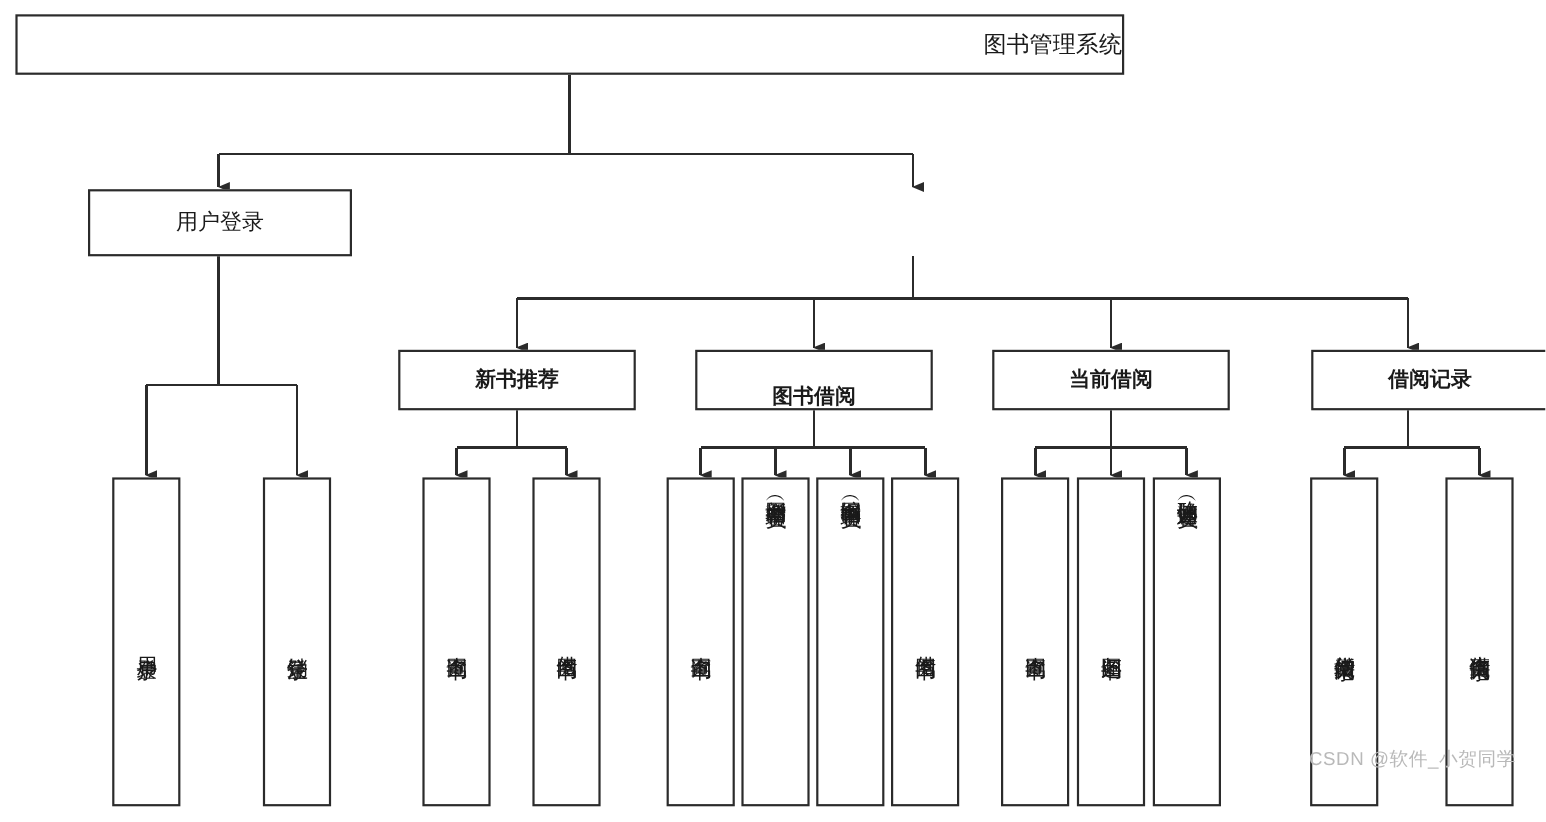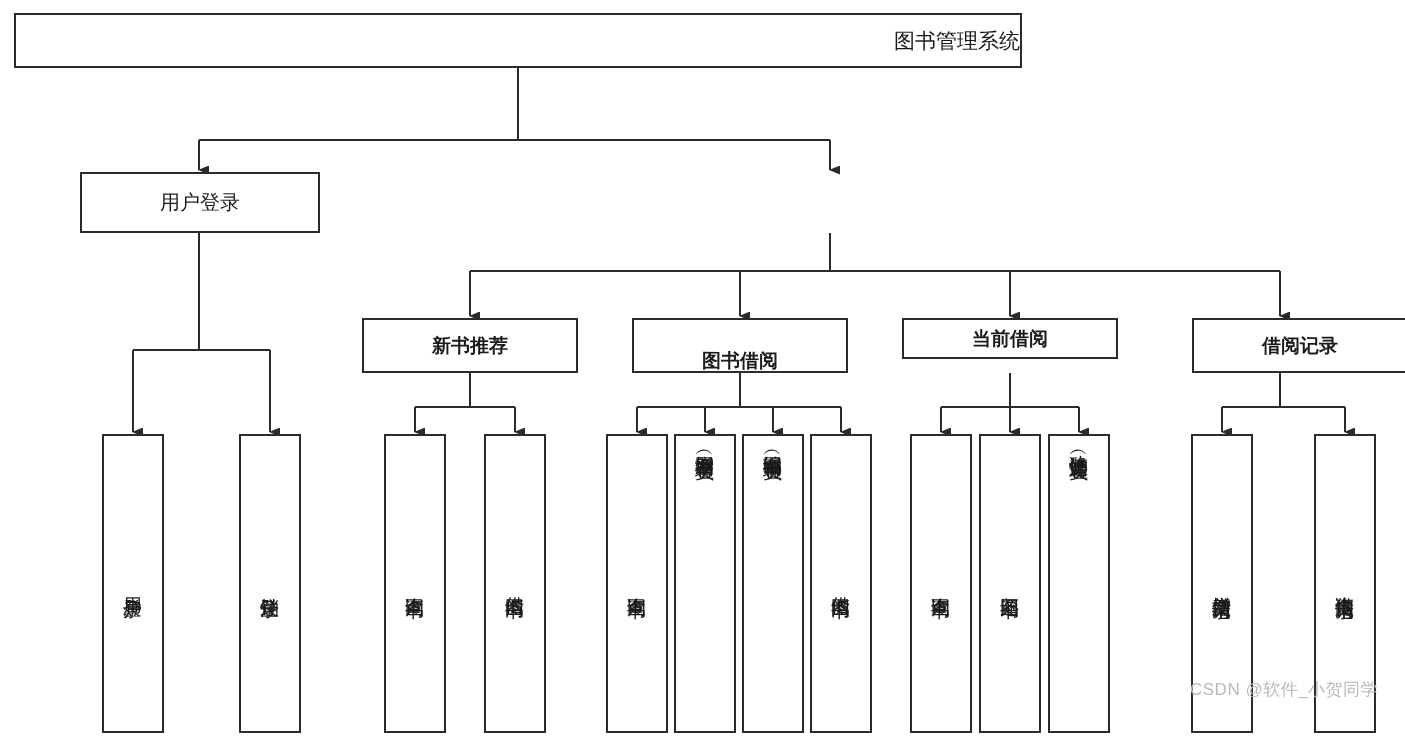--- a/index.html
+++ b/index.html
@@ -137,21 +137,21 @@
   <div class="node lvl1" style="left:80px; top:172px; width:240px; height:61px;">
     <span>用户登录</span>
   </div>
 
   <div class="node lvl2" style="left:362px; top:318px; width:216px; height:55px;">
     <span>新书推荐</span>
   </div>
   <div class="node lvl2" style="left:632px; top:318px; width:216px; height:55px;align-items:flex-end;">
     <span>图书借阅</span>
   </div>
-  <div class="node lvl2" style="left:902px; top:318px; width:216px; height:41px;">
+  <div class="node lvl2" style="left:902px; top:318px; width:216px; height:55px;">
     <span>当前借阅</span>
   </div>
   <div class="node lvl2" style="left:1172px; top:318px; width:216px; height:55px;margin-left:20px;">
     <span>借阅记录</span>
   </div>
 
   <div class="node leaf" style="left:102px; top:434px; width:62px; height:299px;">
     <span class="vtext">用户登录</span>
   </div>
   <div class="node leaf" style="left:239px; top:434px; width:62px; height:299px;">

